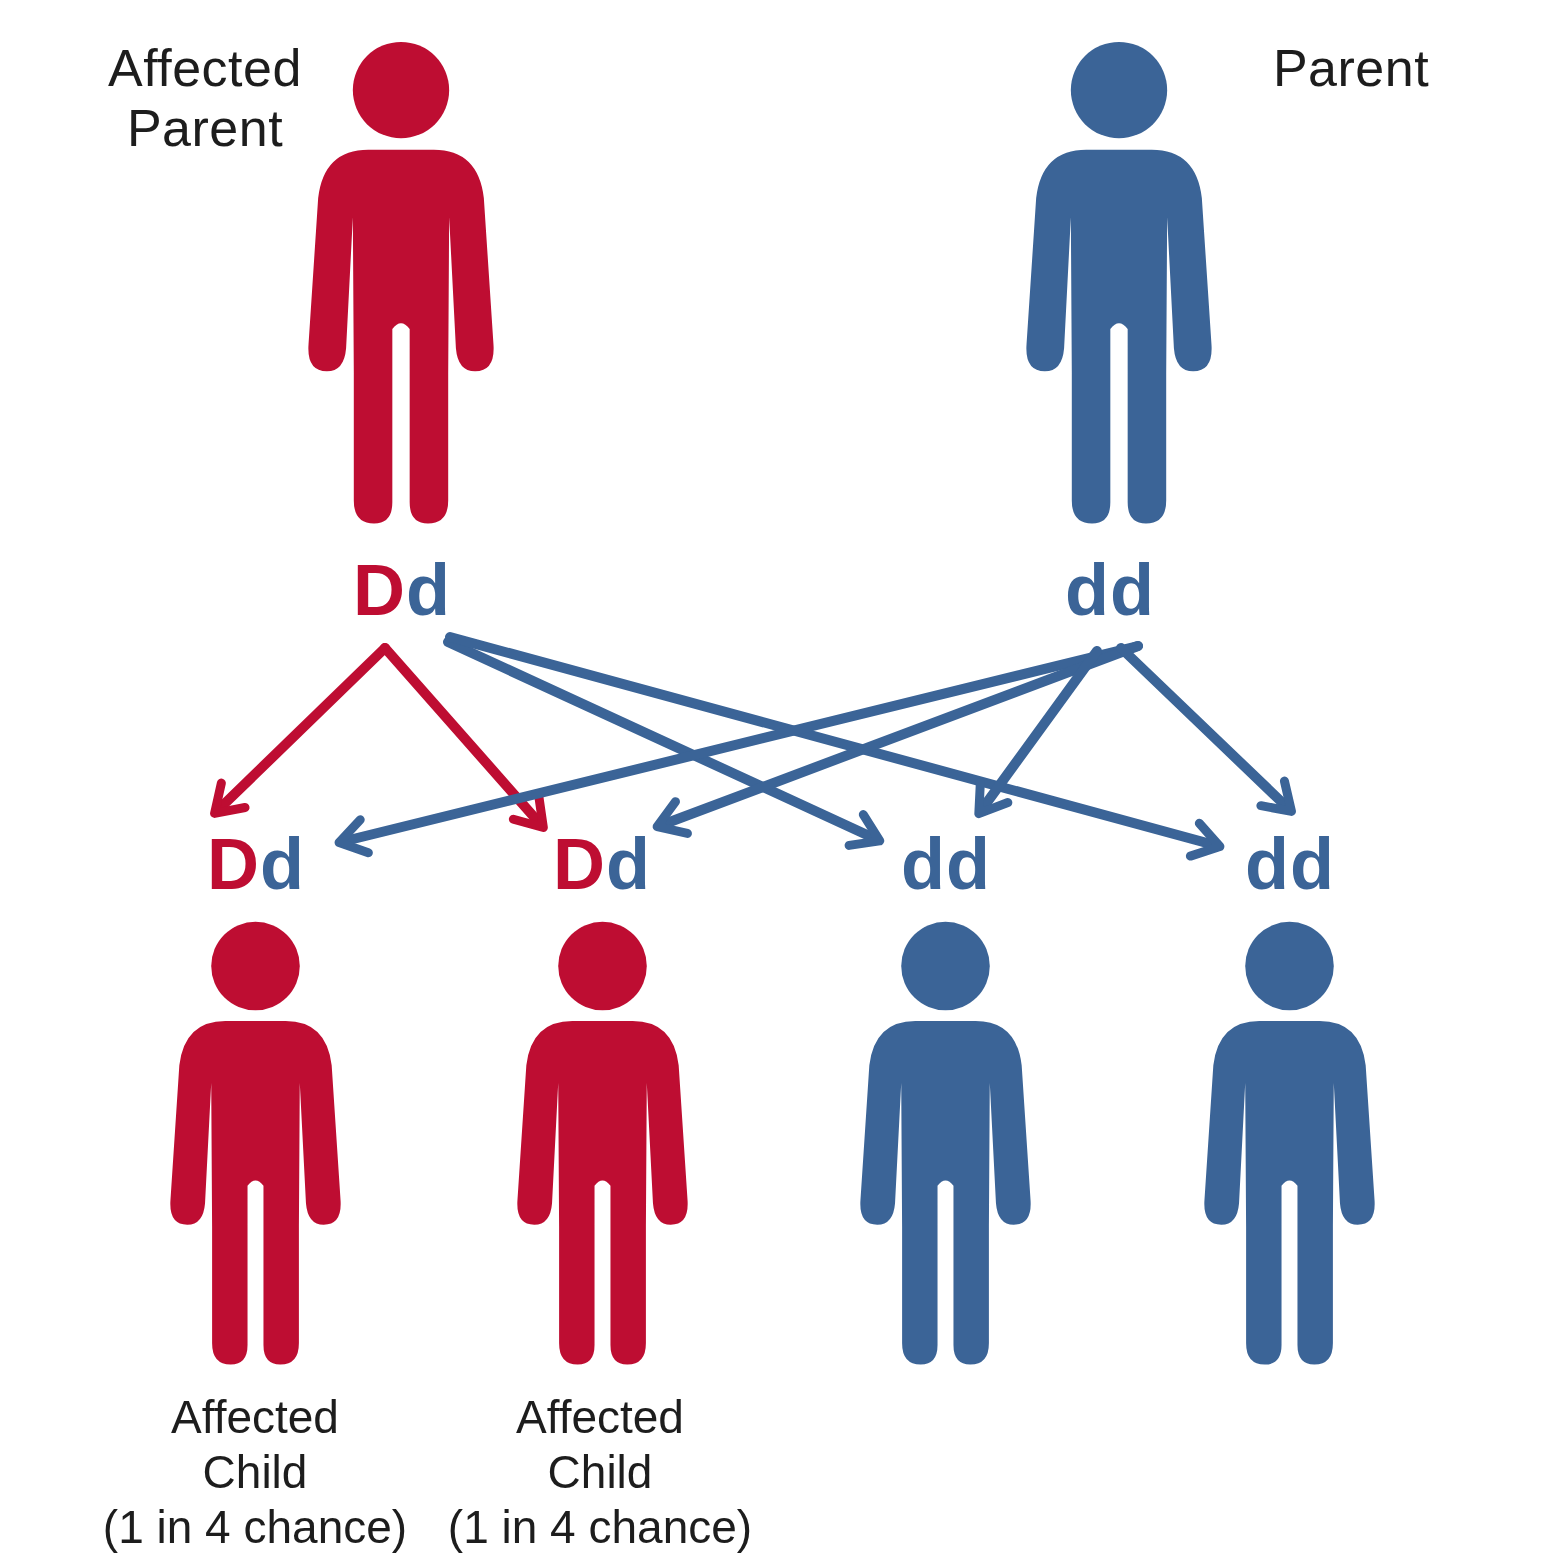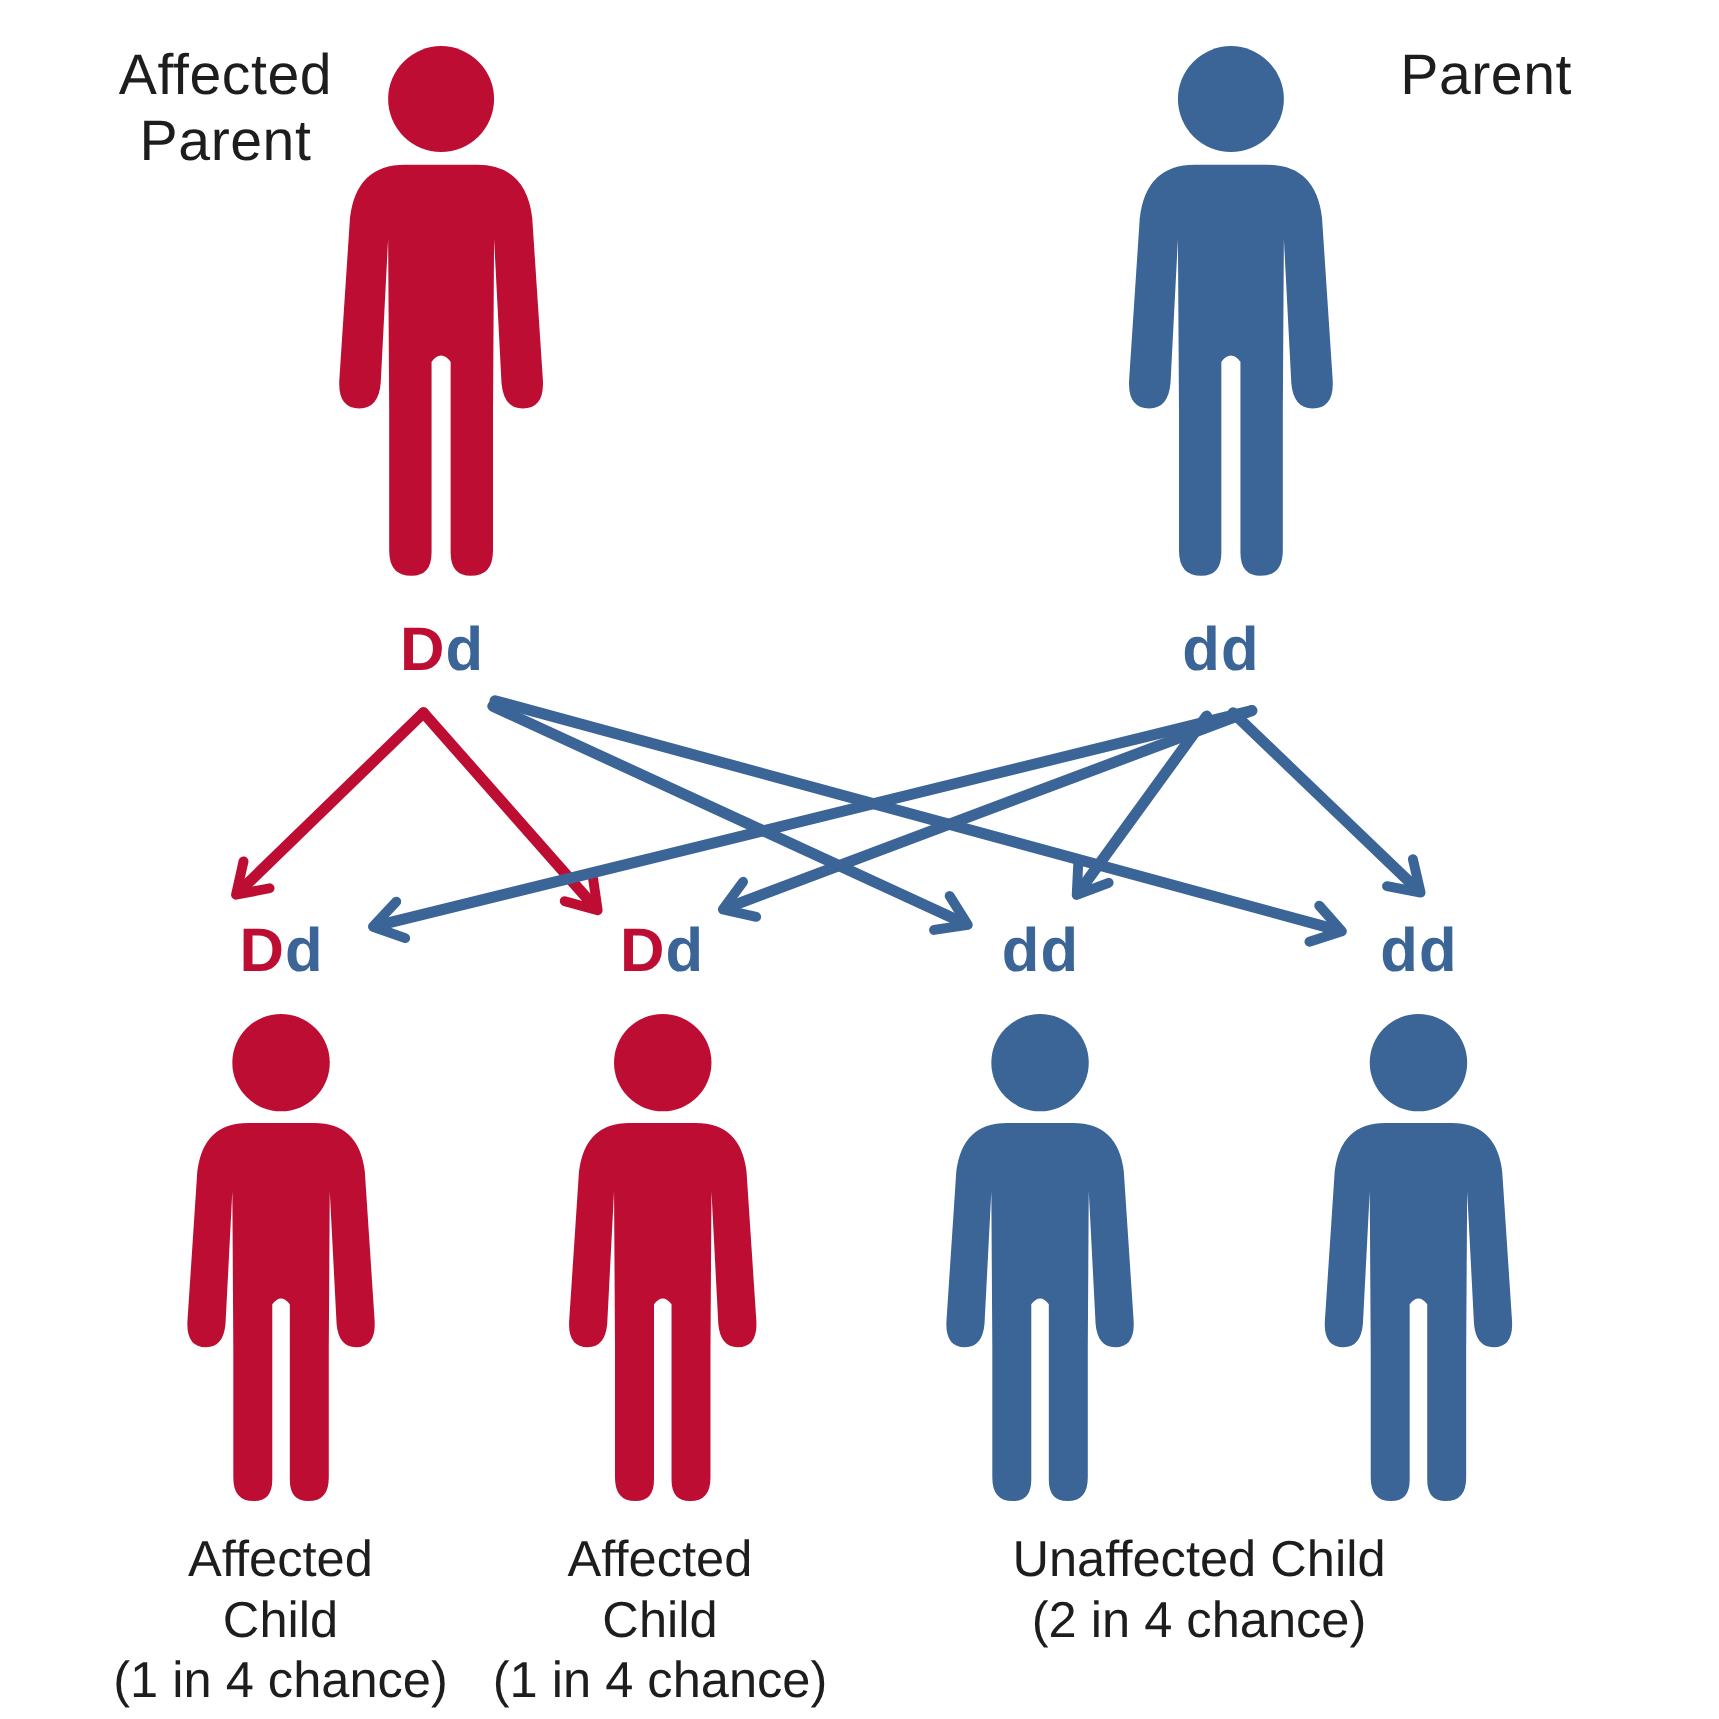--- a/index.html
+++ b/index.html
@@ -14,21 +14,21 @@
   .parent-label{
     width:300px;
     font-size:52px;line-height:60px;
     color:var(--text,#1d1d1d);
     text-align:center;
     letter-spacing:0.5px;
   }
   .genotype{
     width:200px;
     text-align:center;
-    font-size:56px;font-weight:700;
+    font-size:72px;font-weight:700;
     line-height:76px;
     letter-spacing:1px;
   }
   .allele-affected{color:var(--affected,#be0d32);}
   .allele-unaffected{color:var(--unaffected,#3b6497);}
   .caption{
     text-align:center;
     font-size:46px;line-height:55px;
     color:var(--text,#1d1d1d);
   }
@@ -145,18 +145,14 @@
   <div class="abs caption" style="left:95px;top:1390px;width:320px">
     <div>Affected</div>
     <div>Child</div>
     <div>(1 in 4 chance)</div>
   </div>
   <div class="abs caption" style="left:440px;top:1390px;width:320px">
     <div>Affected</div>
     <div>Child</div>
     <div>(1 in 4 chance)</div>
   </div>
-  <div class="abs caption" style="left:880px;top:1390px;width:420px">
-    <div>Unaffected Child</div>
-    <div>(2 in 4 chance)</div>
-  </div>
 
 </div>
 
 </body></html>

